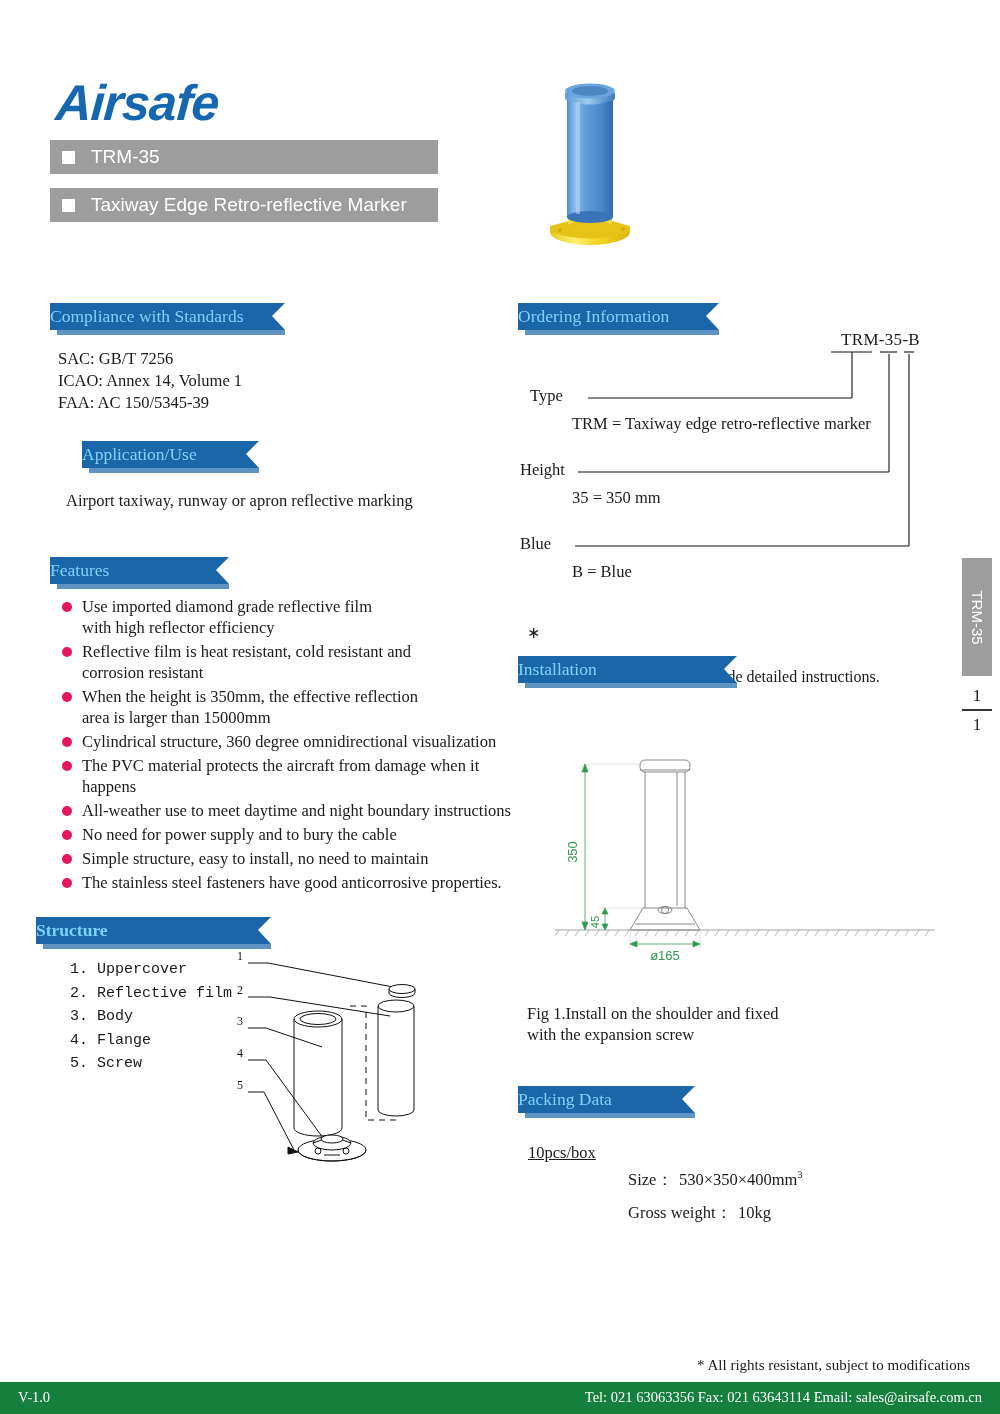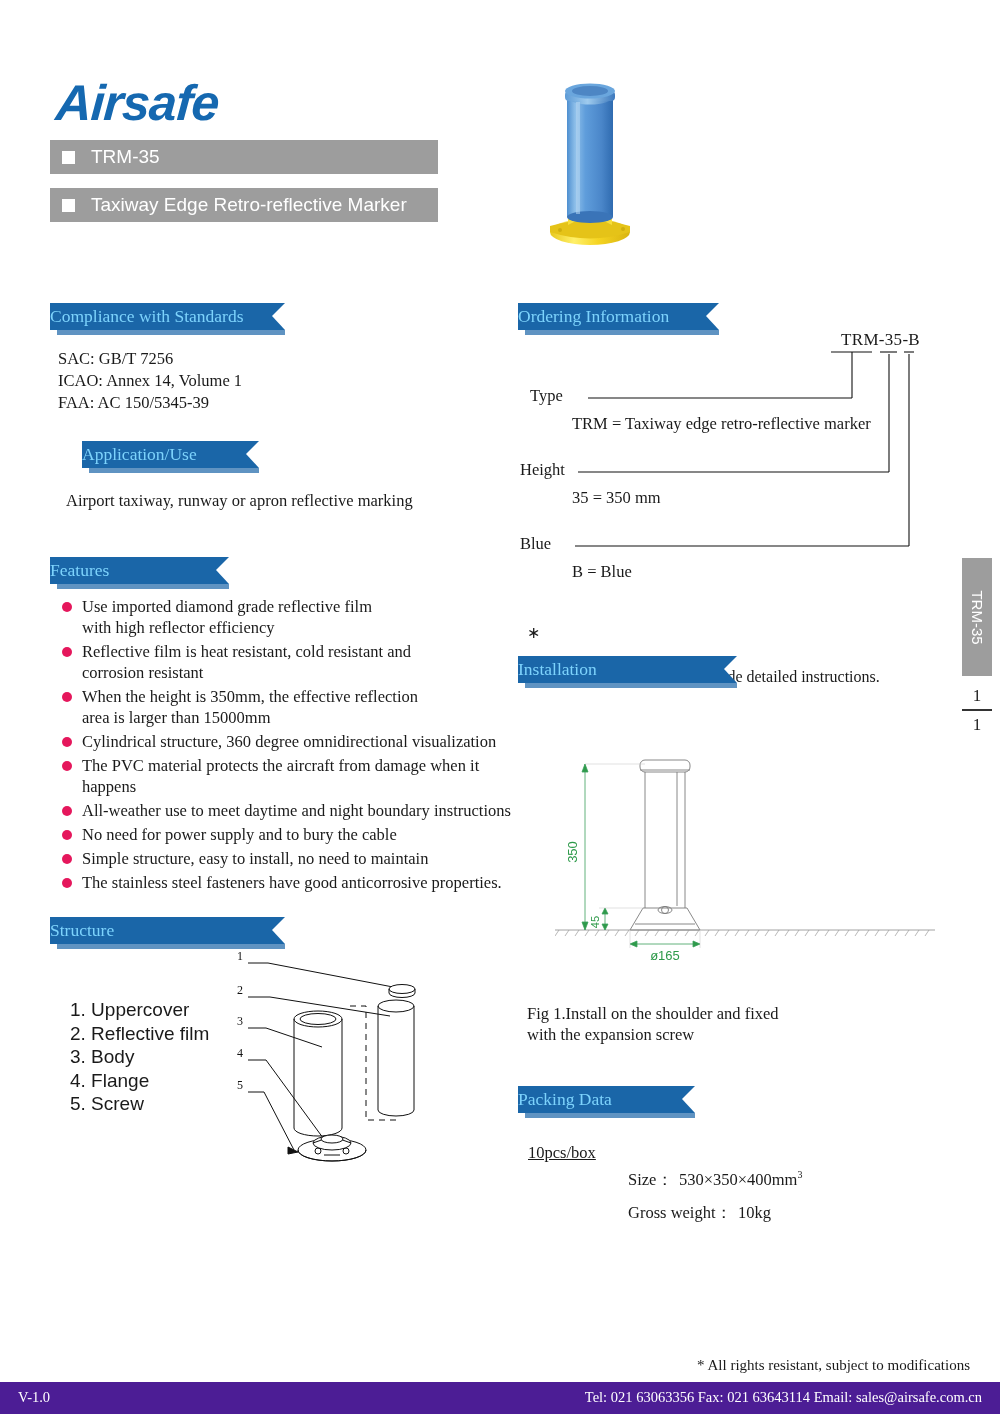--- a/index.html
+++ b/index.html
@@ -144,23 +144,23 @@
     font-family: "Liberation Serif", serif;
     font-size: 16.5px;
     line-height: 21px;
     white-space: pre-line;
   }
 
   
   .structlist {
     position: absolute;
     left: 70px;
-    top: 998px;
-    font-family: Liberation Sans, sans-serif;
-    font-size: 19px;
+    top: 958px;
+    font-family: Liberation Mono, monospace;
+    font-size: 15px;
     line-height: 23.5px;
   }
   .structlist .row { white-space: pre; }
 
   
   .ordering {
     position: absolute;
     left: 520px;
     top: 330px;
     width: 400px;
@@ -232,21 +232,21 @@
     top: 1357px;
     font-family: "Liberation Serif", serif;
     font-size: 15px;
   }
   .footerbar {
     position: absolute;
     left: 0;
     top: 1382px;
     width: 1000px;
     height: 32px;
-    background: #4c1d95;
+    background: #15803d;
     color: #ffffff;
     font-family: "Liberation Serif", serif;
     font-size: 14.5px;
   }
   .footerbar .ver {
     position: absolute;
     left: 18px;
     top: 7px;
   }
   .footerbar .contact {
@@ -370,21 +370,21 @@
     <div class="feat">
       <span class="dot"></span>
       <span class="ftext">Simple structure, easy to install, no need to maintain</span>
     </div>
     <div class="feat">
       <span class="dot"></span>
       <span class="ftext">The stainless steel fasteners have good anticorrosive properties.</span>
     </div>
   </div>
 
-  <div class="banner" style="left:50px; top:917px;">
+  <div class="banner" style="left:36px; top:917px;font-weight:bold;">
     <div class="body" style="width:222px;">Structure</div>
     <div class="shadow" style="width:228px;"></div>
   </div>
   <div class="structlist">
     <div class="row">1. Uppercover</div>
     <div class="row">2. Reflective film</div>
     <div class="row">3. Body</div>
     <div class="row">4. Flange</div>
     <div class="row">5. Screw</div>
   </div>

